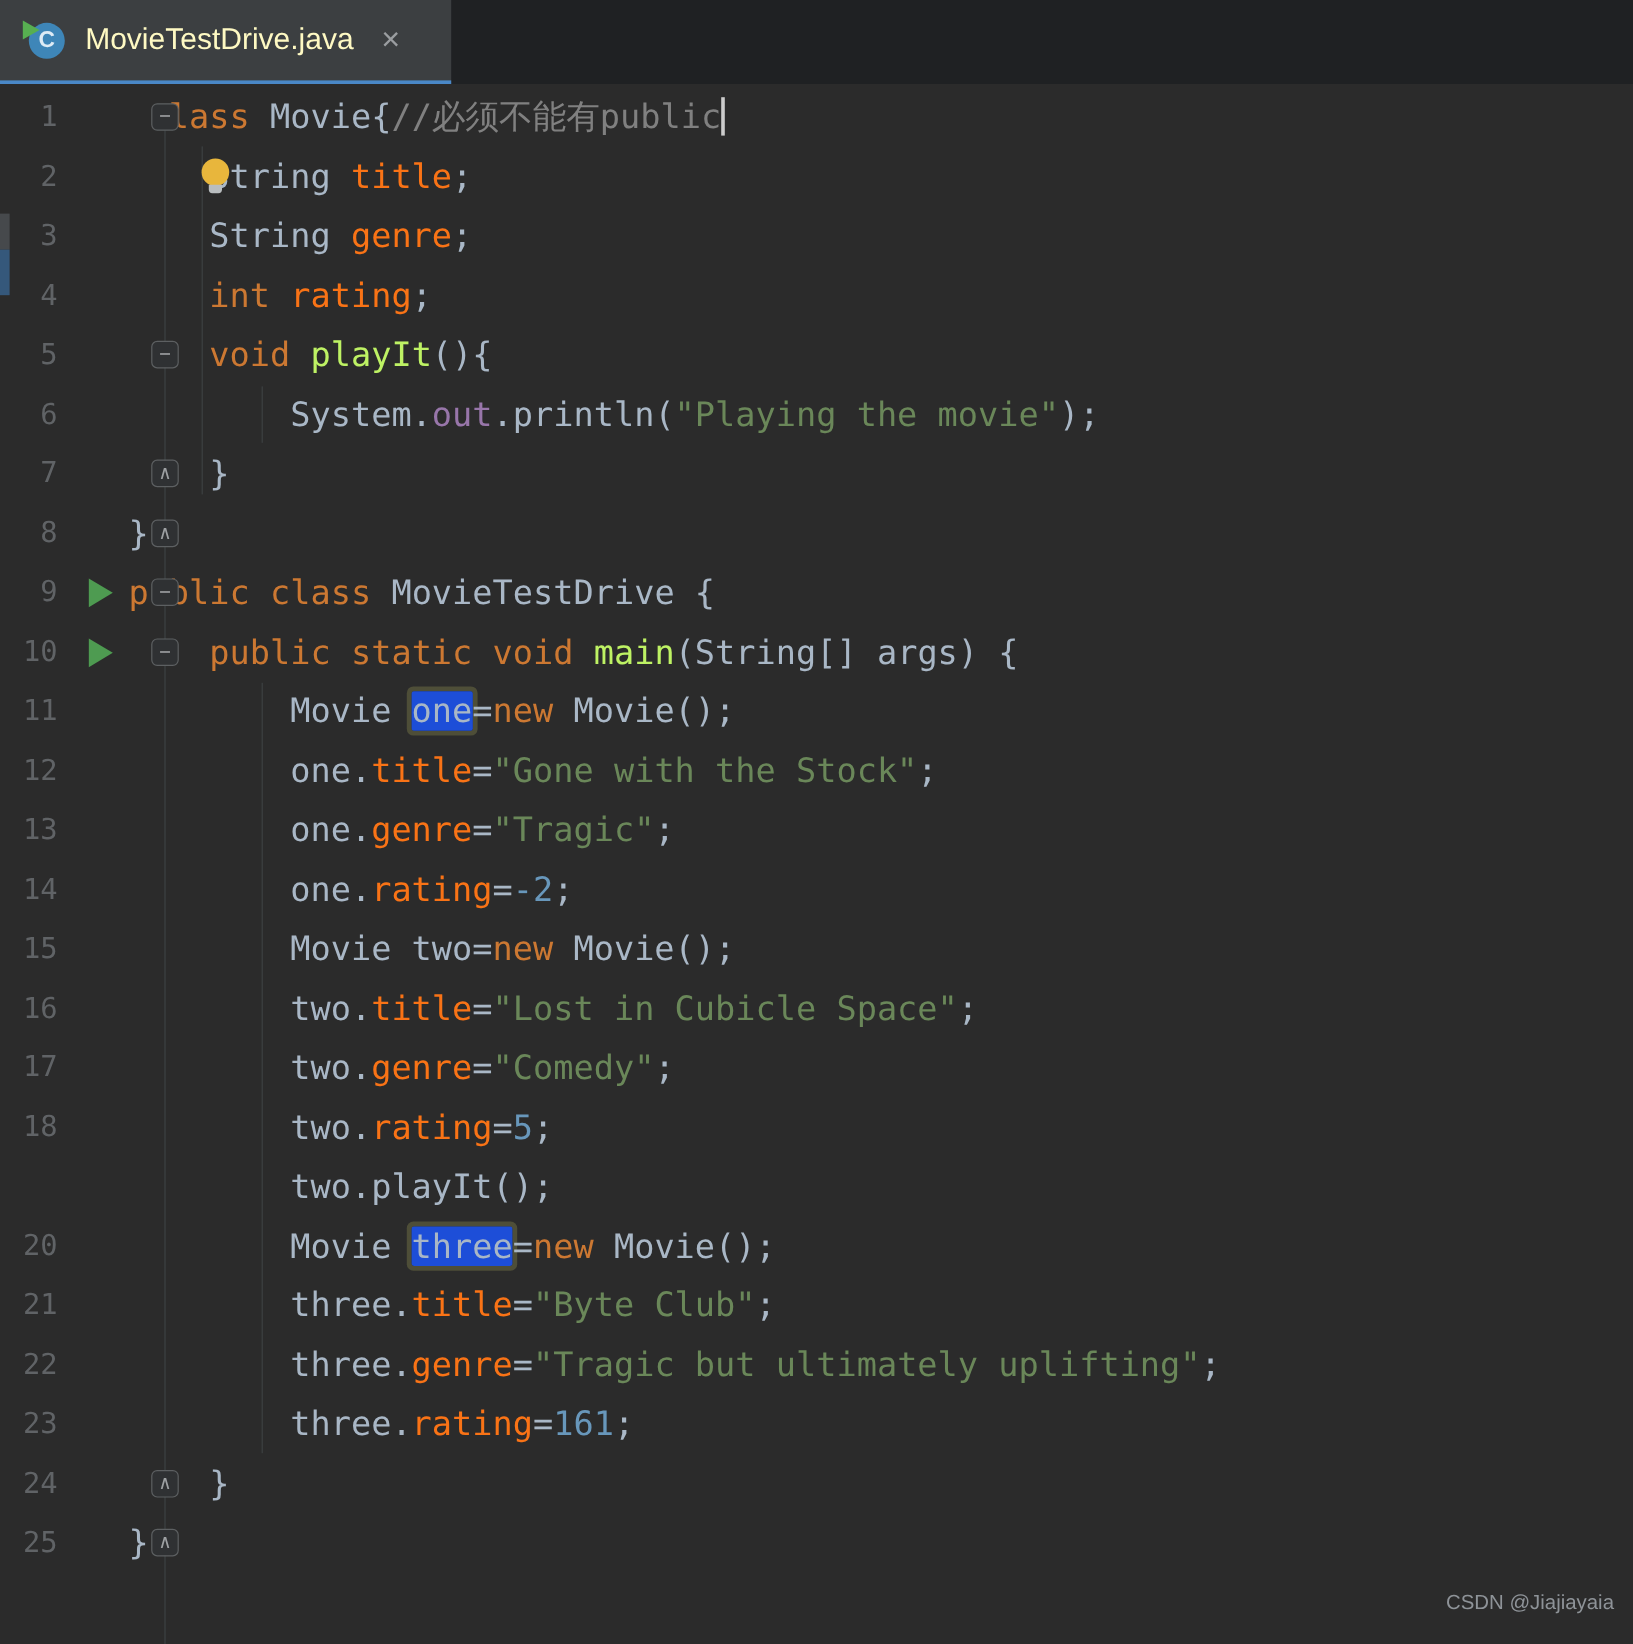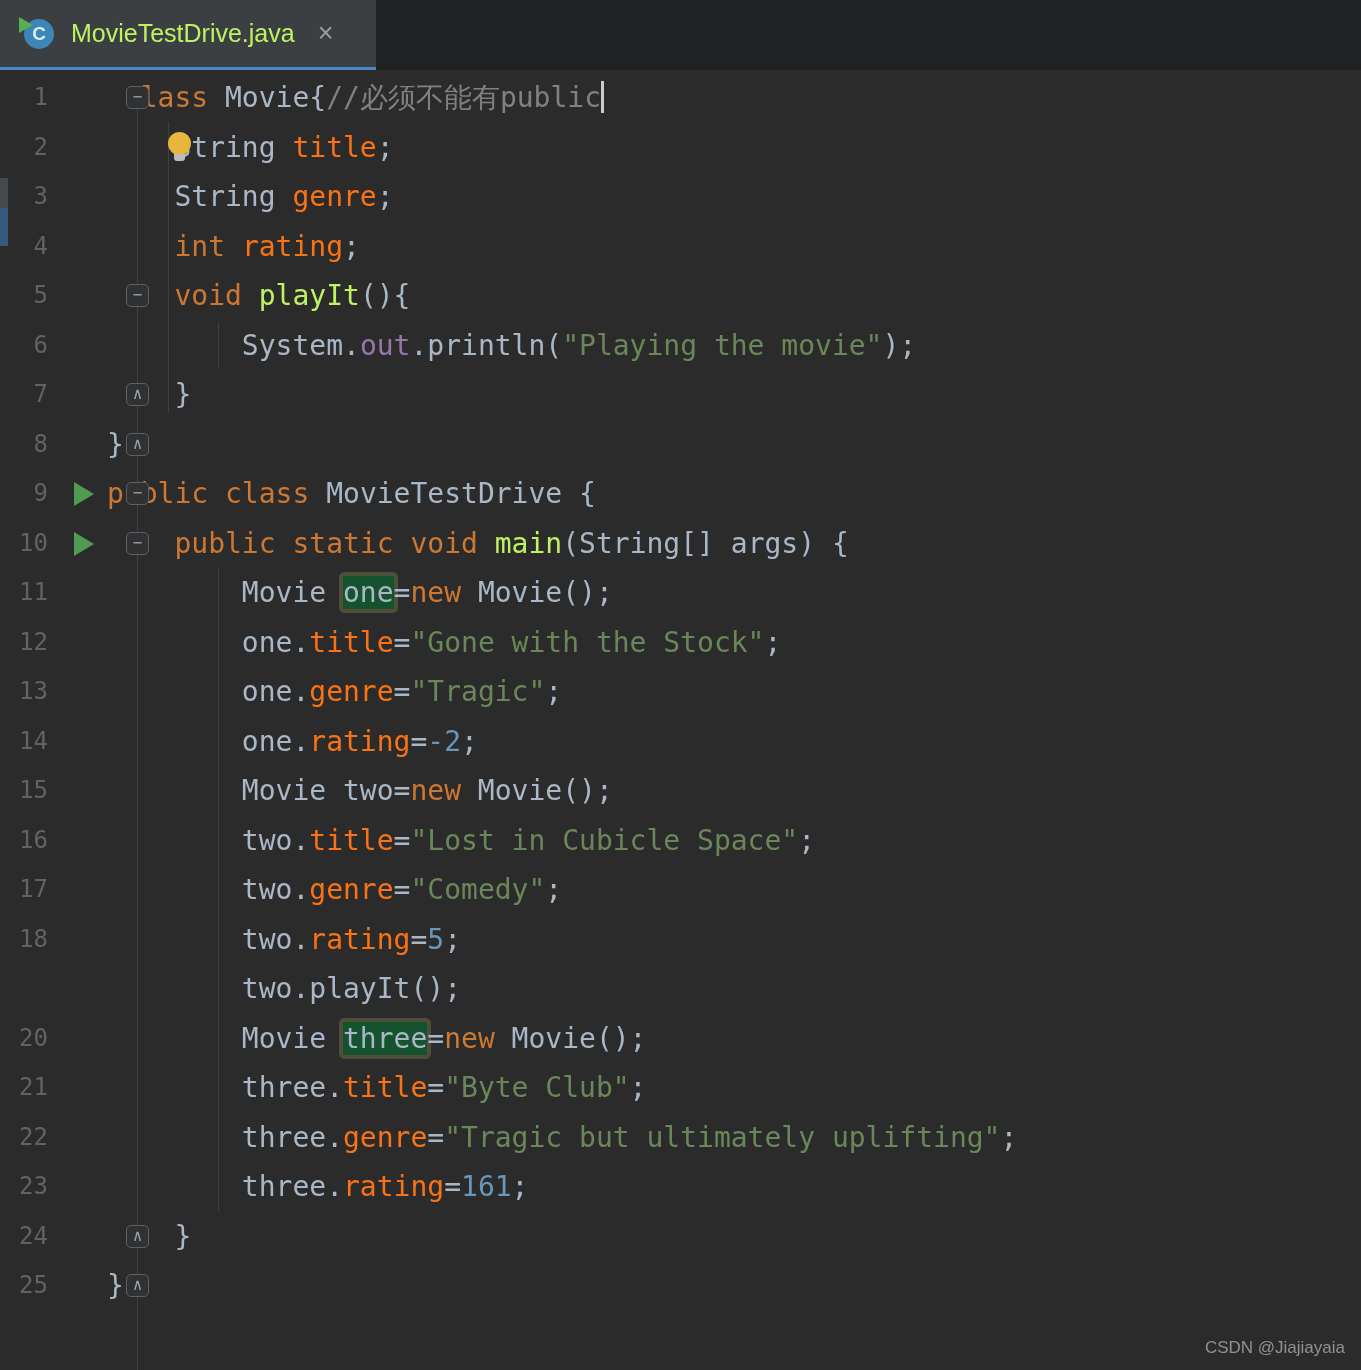--- a/index.html
+++ b/index.html
@@ -5,21 +5,21 @@
   * { margin:0; padding:0; box-sizing:border-box; }
   html,body { width:1361px; height:1370px; background:#2B2B2B; overflow:hidden; }
   body { font-family:"DejaVu Sans Mono", monospace; }
 
   .ide { position:relative; width:1361px; height:1370px; }
 
   
   .tabbar { position:relative; height:70px; background:#1F2123; display:flex; align-items:stretch; }
   .tab { width:376px; background:#3C3F41; border-bottom:3px solid #4A88C7;
          display:flex; align-items:center; padding:0 20px 0 22px; gap:15px; }
-  .tab-title { color:#bef264; font-family:"Liberation Sans", sans-serif; font-size:25px; white-space:nowrap; }
+  .tab-title { color:#fef9c3; font-family:"Liberation Sans", sans-serif; font-size:25px; white-space:nowrap; }
   .tab-close { color:#9A9DA0; font-family:"Liberation Sans", sans-serif; font-size:27px; line-height:27px; margin-left:8px; cursor:default; }
   .cicon { position:relative; width:34px; height:34px; flex:0 0 auto; }
   .cicon .circ { position:absolute; left:2px; top:2px; width:30px; height:30px; border-radius:50%;
                  background:#3E86B8; color:#DDEBF5; font:bold 19px "Liberation Sans", sans-serif;
                  display:flex; align-items:center; justify-content:center; }
   .cicon .arrow { position:absolute; left:-3px; top:0; width:0; height:0;
                   border-left:14px solid #57AF51; border-top:8px solid transparent; border-bottom:8px solid transparent; }
 
   
   .editor { position:relative; height:1300px; background:#2B2B2B; }
@@ -37,33 +37,33 @@
 
   .code { margin-left:107px; font-size:28px; color:#A9B7C6; }
   .tk.pl  { color:#A9B7C6; }
   .tk.kw  { color:#CC7832; }
   .tk.str { color:#6A8759; }
   .tk.com { color:#808080; }
   .tk.fld { color:#f97316; }
   .tk.fldi{ color:#9876AA; }
   .tk.num { color:#6897BB; }
   .tk.fn  { color:#bef264; }
-  .tk.hl  { background:#14532d; box-shadow:0 0 0 4px #4E4E38; border-radius:2px; }
+  .tk.hl  { background:#1d4ed8; box-shadow:0 0 0 4px #4E4E38; border-radius:2px; }
 
   .caret { display:inline-block; width:3px; height:32px; background:#CCCCCC; vertical-align:-6px; }
 
   .bulb { position:absolute; left:168px; top:9px; width:23px; height:23px; border-radius:50%;
           background:#E8B63C; z-index:2; }
   .bulb::after { content:""; position:absolute; left:6px; top:22px; width:11px; height:7px;
                  background:#B9BDBF; border-radius:0 0 3px 3px; }
 
   .vline { position:absolute; width:1px; background:#3D4143; z-index:1; }
   .stripe { position:absolute; left:0; width:8px; }
 
-  .watermark { position:absolute; right:16px; bottom:12px; color:#8E9398;
+  .watermark { position:absolute; right:16px; bottom:24px; color:#8E9398;
                font-family:"Liberation Sans", sans-serif; font-size:17px; }
 </style>
 </head>
 <body>
 
 <div class="ide">
 
   <div class="tabbar">
     <div class="tab">
       <span class="cicon">

